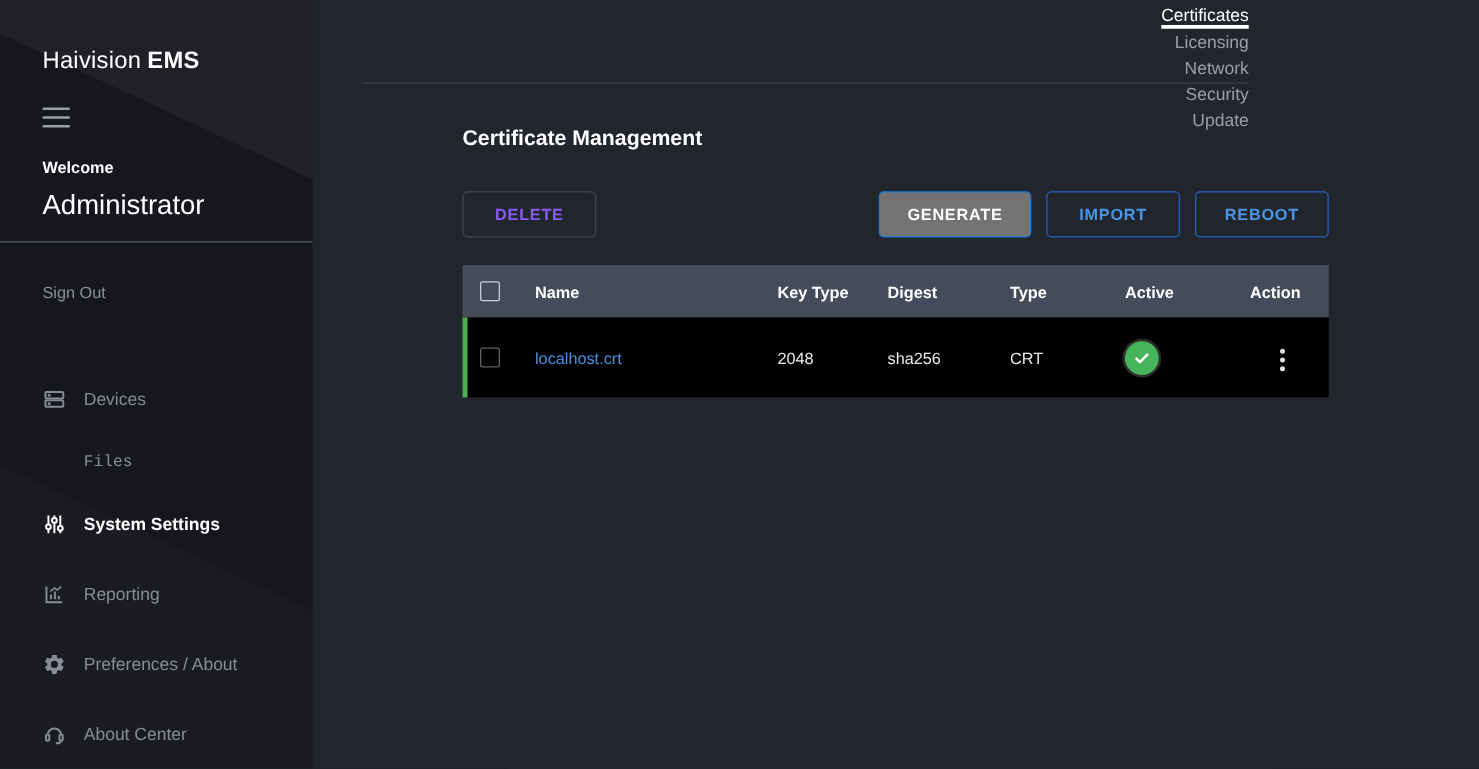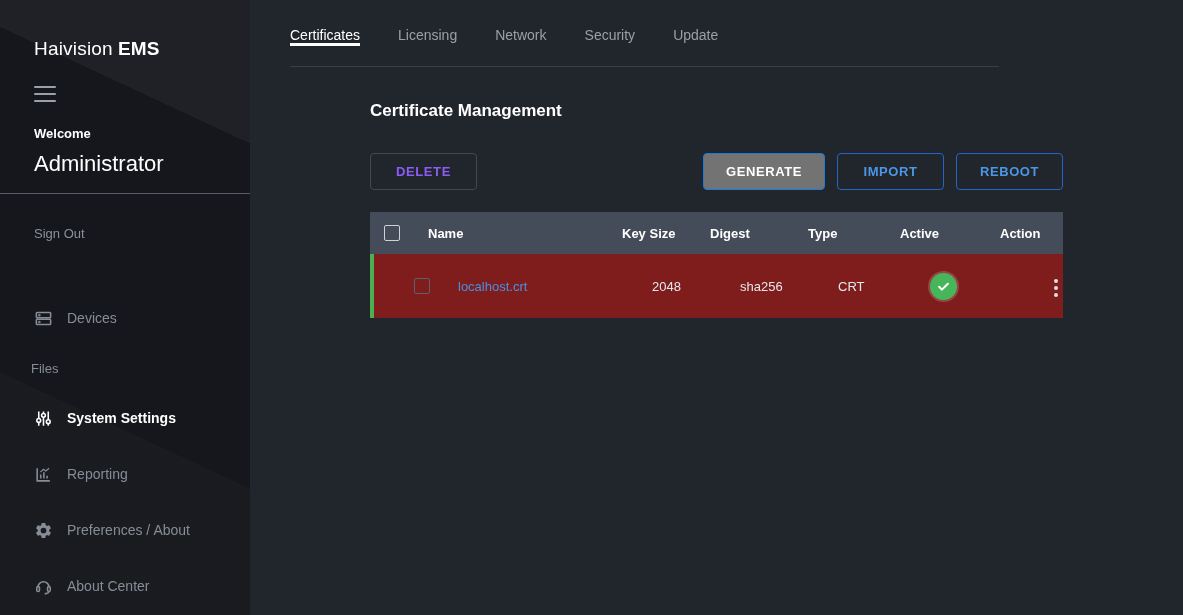--- a/index.html
+++ b/index.html
@@ -32,29 +32,30 @@
   .signout { display: inline-block; margin: 32px 34px 0; font-size: 13px; color: #8b9099; cursor: pointer; text-decoration: none; }
   .nav { margin-top: 48px; }
   .nav-item {
     display: flex; align-items: center; gap: 14px;
     height: 56px; padding-left: 34px;
     font-size: 14px; color: #878d96; cursor: pointer; text-align: center;
   }
   .nav-item .nav-icon { width: 19px; height: 19px; display: inline-flex; align-items: center; justify-content: center; color: #878d96; }
   .nav-item.active { color: #ffffff; font-weight: bold; }
   .nav-item.active .nav-icon { color: #ffffff; }
-  .nav-item.sub { height: 44px; padding-left: 31px; font-size: 13px; }
+  .nav-item.sub { height: 44px; padding-left: 67px; font-size: 13px; font-family: Liberation Mono, monospace; }
   .nav-icon svg { width: 19px; height: 19px; display: block; }
 
   
   .main { flex: 1; display: flex; flex-direction: column; background: #21252c; }
   .tabbar {
-    display: flex; gap: 38px; align-items: center;
+    display: flex; align-items: flex-end;
     margin: 0 64px 0 40px; height: 67px;
     border-bottom: 1px solid #3a3f47;
+    flex-direction: column;
   }
   .tab {
     display: flex; align-items: center;
     font-size: 14px; color: #9aa0a8; cursor: pointer;
     border-bottom: 3px solid transparent; margin-bottom: -2px;
     padding-top: 4px;
   }
   .tab.active { color: #ffffff; border-bottom-color: #ffffff; }
 
   .content { padding: 0 0 0 120px; }
@@ -71,21 +72,21 @@
   .btn-primary { border: 1px solid #1a7ce0; background: #737373; color: #ffffff; margin-left: auto; }
   .btn-outline { border: 1px solid #2563c4; color: #4b96e6; margin-left: 12px; }
 
   .table { margin-top: 22px; width: 693px; font-size: 13px; }
   .trow {
     display: grid;
     grid-template-columns: 44px 200px 88px 98px 92px 100px 1fr;
     align-items: center;
   }
   .thead { background: #454c59; height: 42px; color: #ffffff; font-weight: bold; }
-  .tbody-row { background: #7f1d1d; height: 64px; position: relative; padding-left: 30px; }
+  .tbody-row { background: #000000; height: 64px; position: relative; }
   .tbody-row::before {
     content: ""; position: absolute; left: 0; top: 0; bottom: 0; width: 4px;
     background: #4caf50;
   }
   .cell { padding-left: 8px; }
   .cell-name { padding-left: 14px; }
   .cell-check { display: flex; justify-content: center; }
   .checkbox {
     width: 16px; height: 16px; border-radius: 2px;
     border: 1px solid #ced2d8; background: transparent; cursor: pointer;
@@ -208,21 +209,21 @@
         <button class="btn btn-outline">IMPORT</button>
         <button class="btn btn-outline">REBOOT</button>
       </div>
 
       <div class="table">
         <div class="trow thead">
           <div class="cell-check">
             <span class="checkbox"></span>
           </div>
           <div class="cell cell-name">Name</div>
-          <div class="cell">Key Size</div>
+          <div class="cell">Key Type</div>
           <div class="cell">Digest</div>
           <div class="cell">Type</div>
           <div class="cell">Active</div>
           <div class="cell">Action</div>
         </div>
 
         <div class="trow tbody-row">
           <div class="cell-check">
             <span class="checkbox dim"></span>
           </div>

